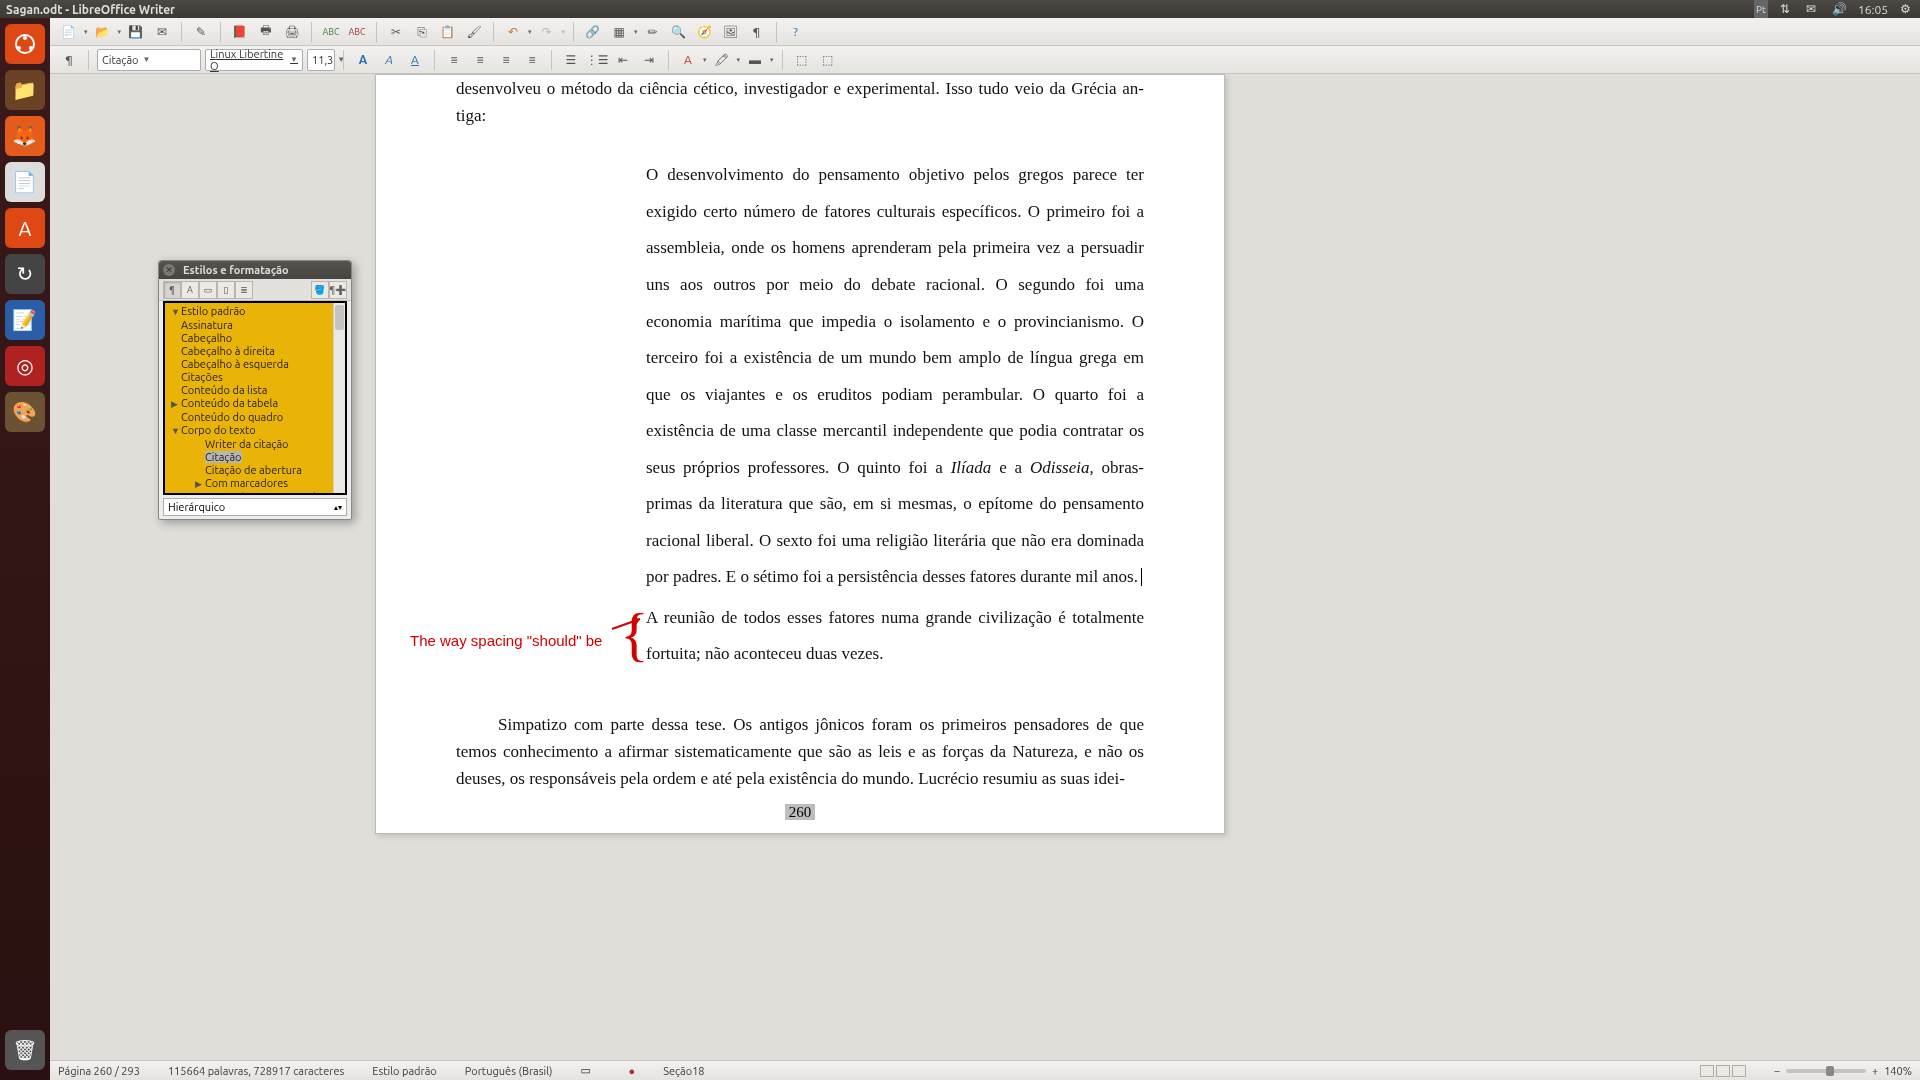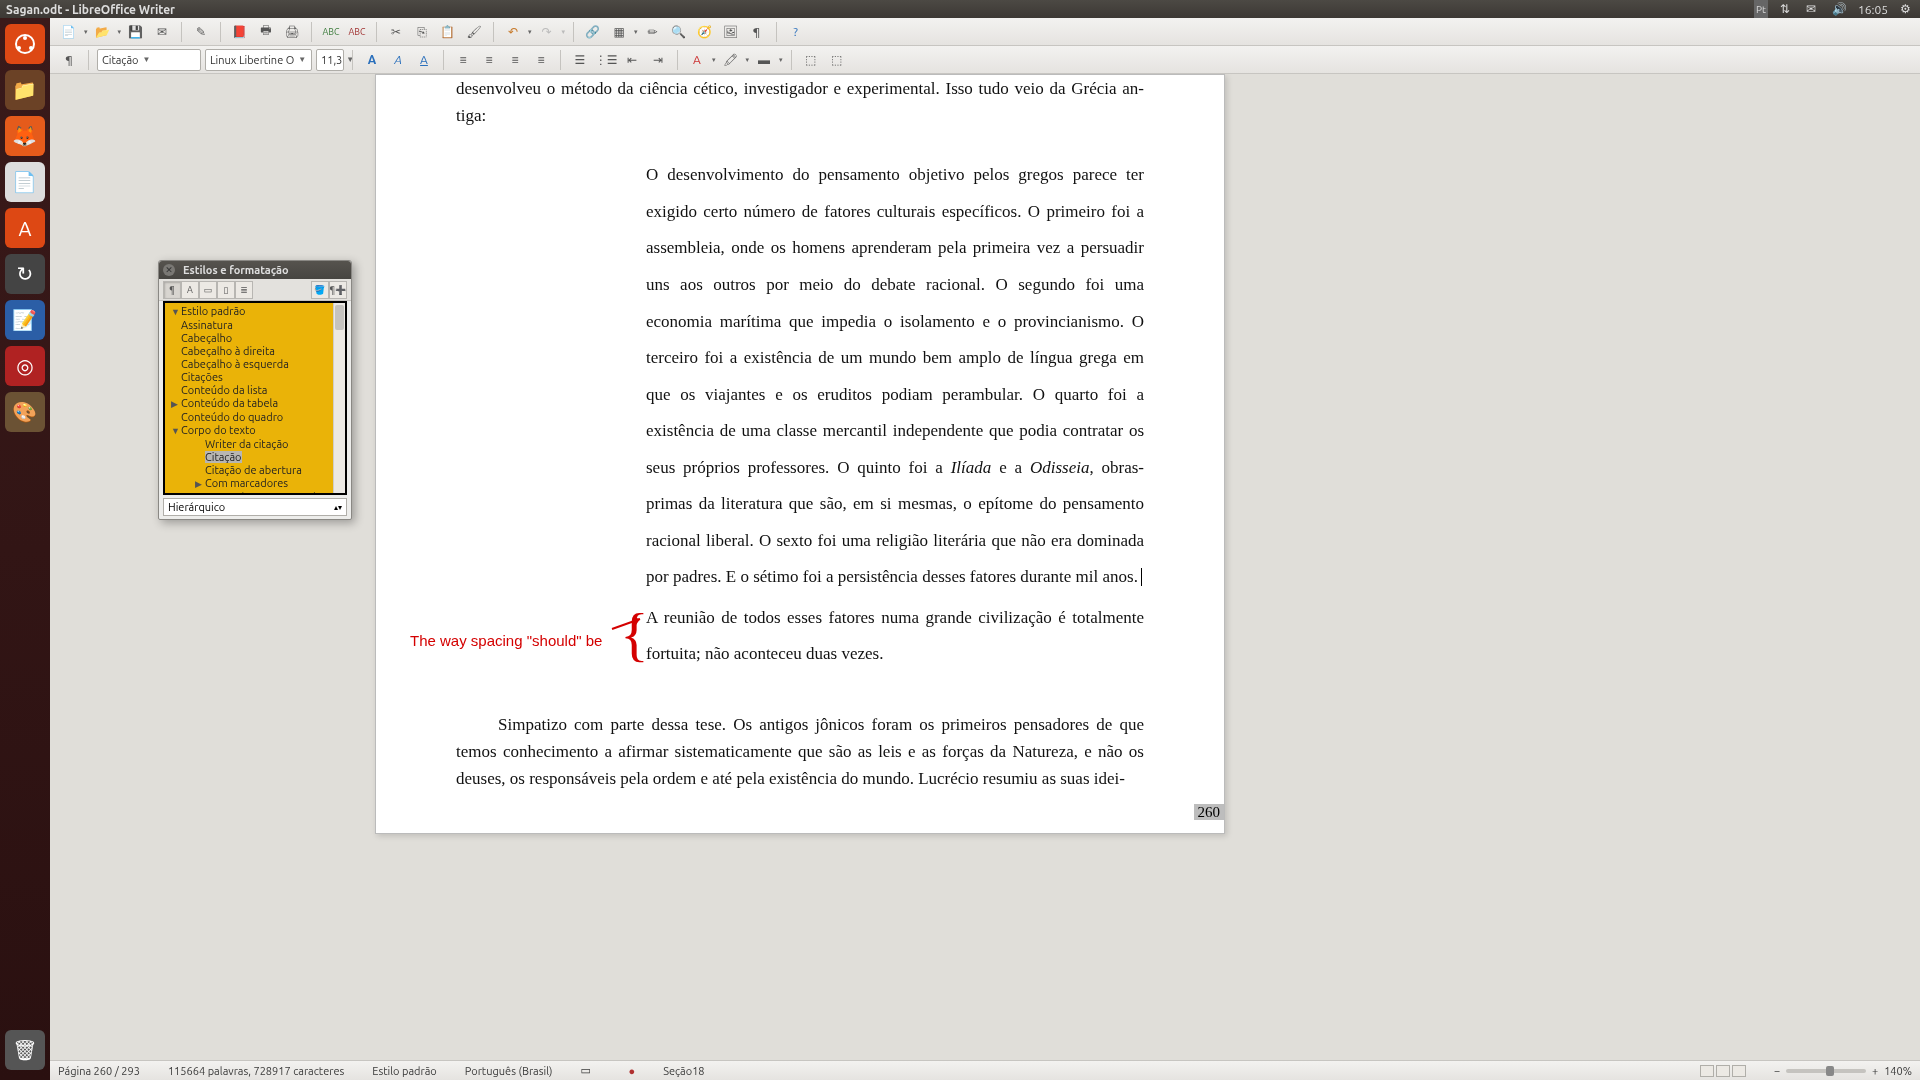--- a/index.html
+++ b/index.html
@@ -35,21 +35,21 @@
 .canvas { flex:1; background:#e0ded9; position:relative; overflow:hidden;}
 .page { position:absolute; left:325px; top:0; width:850px; height:760px; background:#fff; box-shadow:2px 2px 6px rgba(0,0,0,.15); border:1px solid #bbb;}
 .page-inner { position:absolute; left:80px; right:80px; top:0; bottom:60px;  }
 .doctext { font-family: "Linux Libertine", Georgia, serif; font-size:17px; color:#111; line-height:1.6; }
 .doctext .body { text-align:justify; margin-bottom:28px;}
 .doctext .quote { margin-left:190px; text-align:justify; line-height:2.15; }
 .doctext .quote2 { margin-left:190px; text-align:justify; line-height:2.15; margin-top:4px;}
 .doctext .body2 { text-align:justify; text-indent:42px; margin-top:38px;}
 .doctext em { font-style: italic; }
 .cursor { display:inline-block; width:1px; height:18px; background:#000; vertical-align:text-bottom; margin-left:3px;}
-.page-num { position:absolute; bottom:12px; left:0; right:0; text-align:right; font-family:Georgia,serif; font-size:15px; }
+.page-num { position:absolute; bottom:12px; left:0; right:0; text-align:center; font-family:Georgia,serif; font-size:15px; }
 .page-num span { background:#bdbdbd; padding:0 4px;}
 
 
 .annot { position:absolute; left:360px; top:558px; color:#d40000; font-size:15px; font-family:sans-serif;}
 .annot-curl { position:absolute; left:570px; top:530px; color:#d40000; font-size:60px; font-family:serif; line-height:1;}
 .annot-arrow { position:absolute; left:560px; top:541px; width:40px; height:20px; }
 
 
 .panel { position:absolute; left:108px; top:186px; width:194px; height:260px; background:#ededeb; border:1px solid #8a8884; border-radius:3px 3px 2px 2px; box-shadow:3px 3px 10px rgba(0,0,0,.3); font-size:11px;}
 .panel-title { background: linear-gradient(#56534e,#474541); color:#ddd; height:18px; display:flex; align-items:center; gap:8px; padding:0 4px; border-radius:3px 3px 0 0;}
@@ -161,21 +161,21 @@
     <div class="tbtn" style="color:#2a6fbb">?</div>
   </div>
 
   <div class="toolbar">
     <div class="tbtn">¶</div>
     <div class="tsep"></div>
     <div class="tcombo" style="width:104px;">
         <span>Citação</span>
         <span class="drop">▼</span>
       </div>
-    <div class="tcombo" style="width:107px;">
+    <div class="tcombo" style="width:98px;text-decoration:underline;">
         <span>Linux Libertine O</span>
         <span class="drop">▼</span>
       </div>
     <div class="tcombo" style="width:28px;">
         <span>11,3</span>
         <span class="drop">▼</span>
       </div>
     <div class="tsep"></div>
     <div class="tbtn" style="color:#2a6fbb;font-weight:bold">A</div>
     <div class="tbtn" style="color:#2a6fbb;font-style:italic">A</div>

